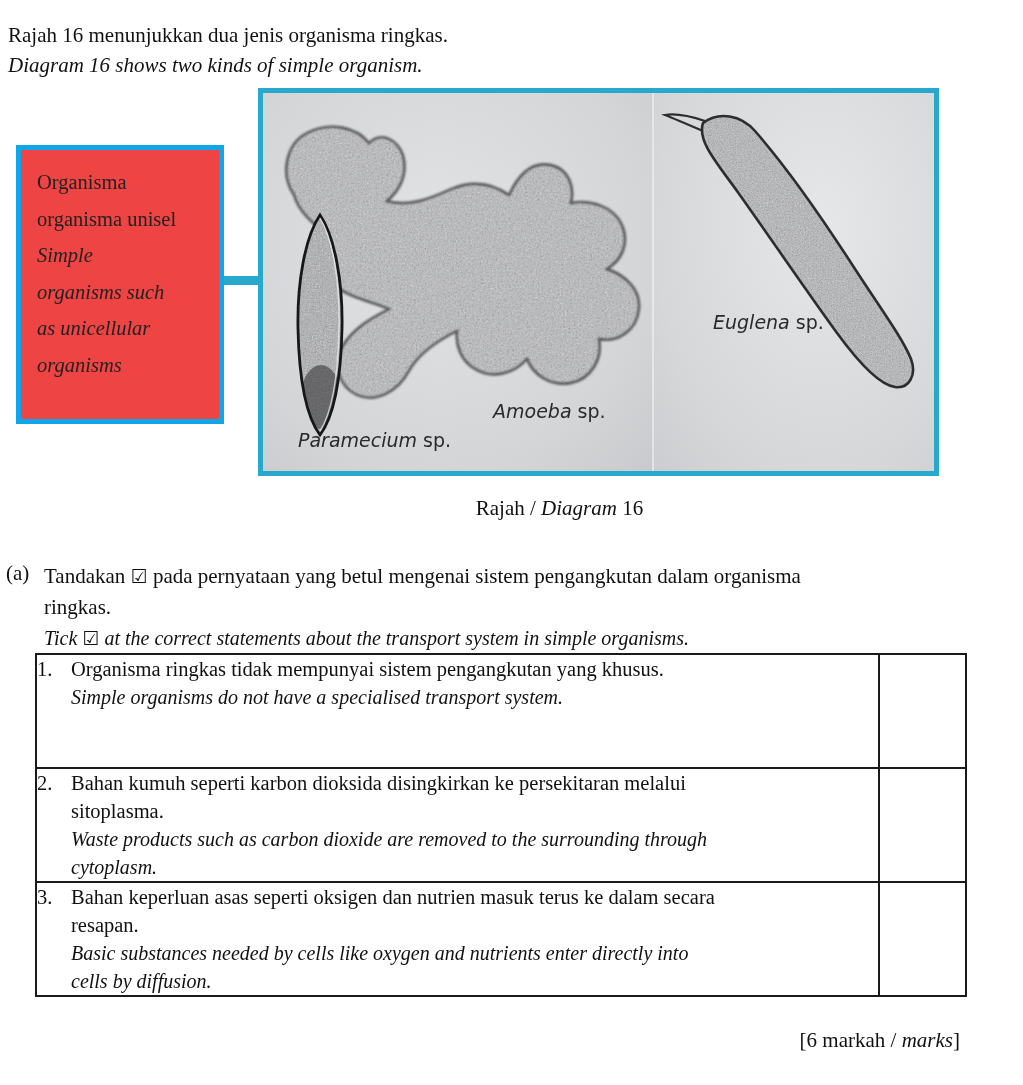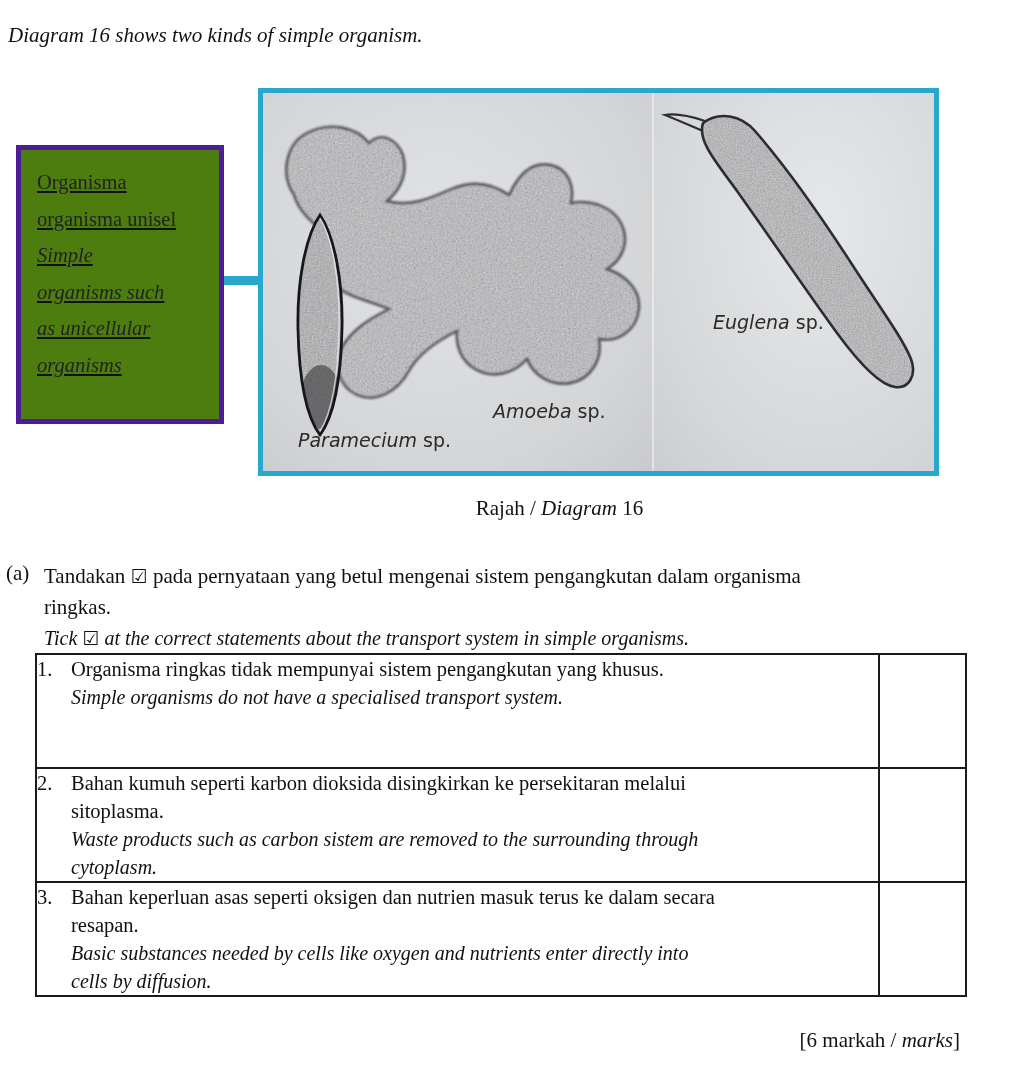--- a/index.html
+++ b/index.html
@@ -19,25 +19,24 @@
 
   
   #intro { left: 8px; top: 20px; width: 960px; }
   #intro .ln1 { font-size: 21px; line-height: 30px; }
   #intro .ln2 { font-size: 21px; line-height: 30px; font-style: italic; }
 
   
   #callout {
     left: 16px; top: 145px;
     width: 208px; height: 279px;
-    border: 5px solid #4c1d95;
-    background: #4d7c0f;
+    border: 5px solid #0ea5e9;
+    background: #ef4444;
     box-sizing: border-box;
     padding: 14px 0 0 16px;
-    text-decoration: underline;
   }
   #callout .cl {
     font-size: 20.5px;
     line-height: 36.5px;
     white-space: nowrap;
     color: #222;
   }
   #callout .it { font-style: italic; }
   #connector {
     left: 224px; top: 276px;
@@ -128,20 +127,21 @@
   #marks {
     left: 0; top: 1028px; width: 960px;
     text-align: right; font-size: 21px;
   }
   #marks .it { font-style: italic; }
 </style>
 </head>
 <body>
 
 <div class="pg" id="intro">
+  <div class="ln1">Rajah 16 menunjukkan dua jenis organisma ringkas.</div>
   <div class="ln2">Diagram 16 shows two kinds of simple organism.</div>
 </div>
 
 <div class="pg" id="callout">
   <div class="cl">Organisma</div>
   <div class="cl">organisma unisel</div>
   <div class="cl it">Simple</div>
   <div class="cl it">organisms such</div>
   <div class="cl it">as unicellular</div>
   <div class="cl it">organisms</div>
@@ -288,21 +288,21 @@
     </td>
     <td class="tick-col"></td>
   </tr>
   <tr id="row2">
     <td class="num-col">
       <div class="row-inner">
         <div class="row-num">2.</div>
         <div class="row-text">
           <div class="ms">Bahan kumuh seperti karbon dioksida disingkirkan ke persekitaran melalui</div>
           <div class="ms">sitoplasma.</div>
-          <div class="en">Waste products such as carbon sistem are removed to the surrounding through</div>
+          <div class="en">Waste products such as carbon dioxide are removed to the surrounding through</div>
           <div class="en">cytoplasm.</div>
         </div>
       </div>
     </td>
     <td class="tick-col"></td>
   </tr>
   <tr id="row3">
     <td class="num-col">
       <div class="row-inner">
         <div class="row-num">3.</div>

